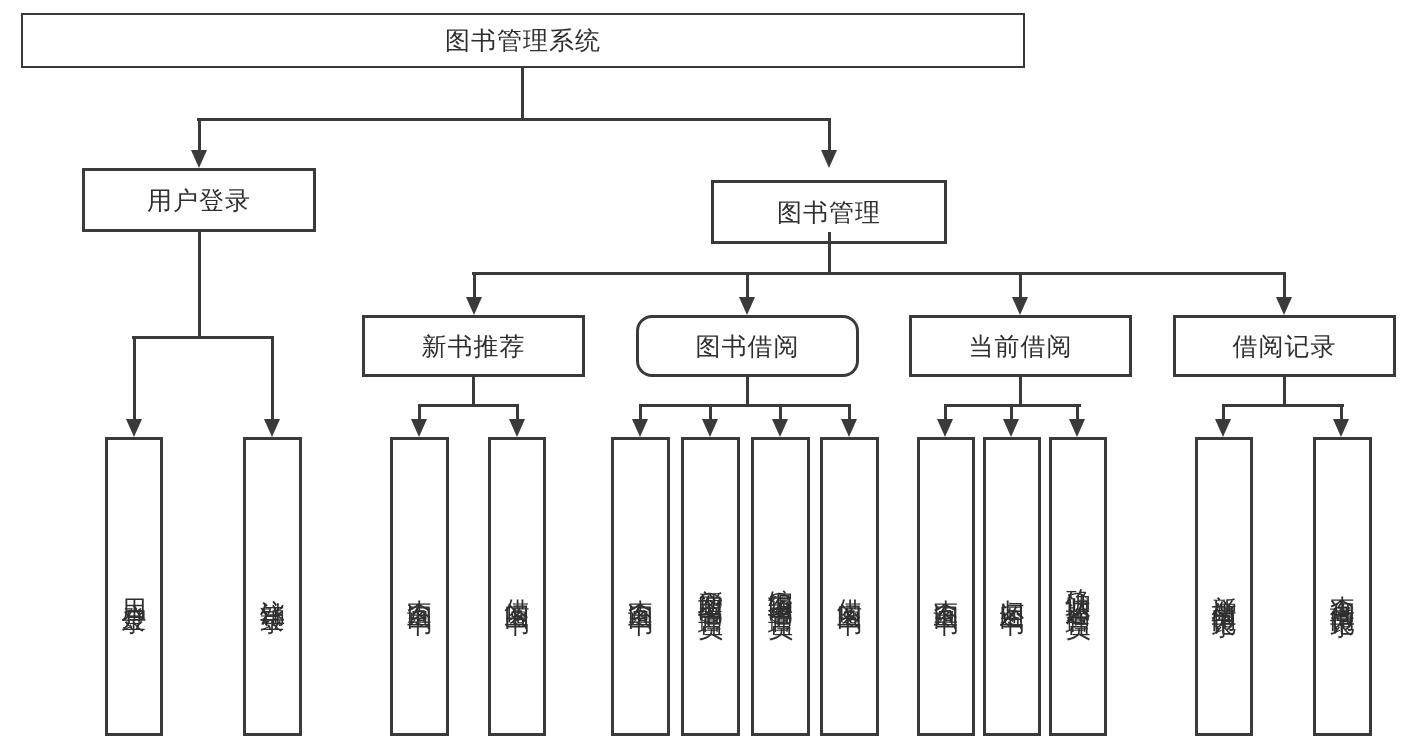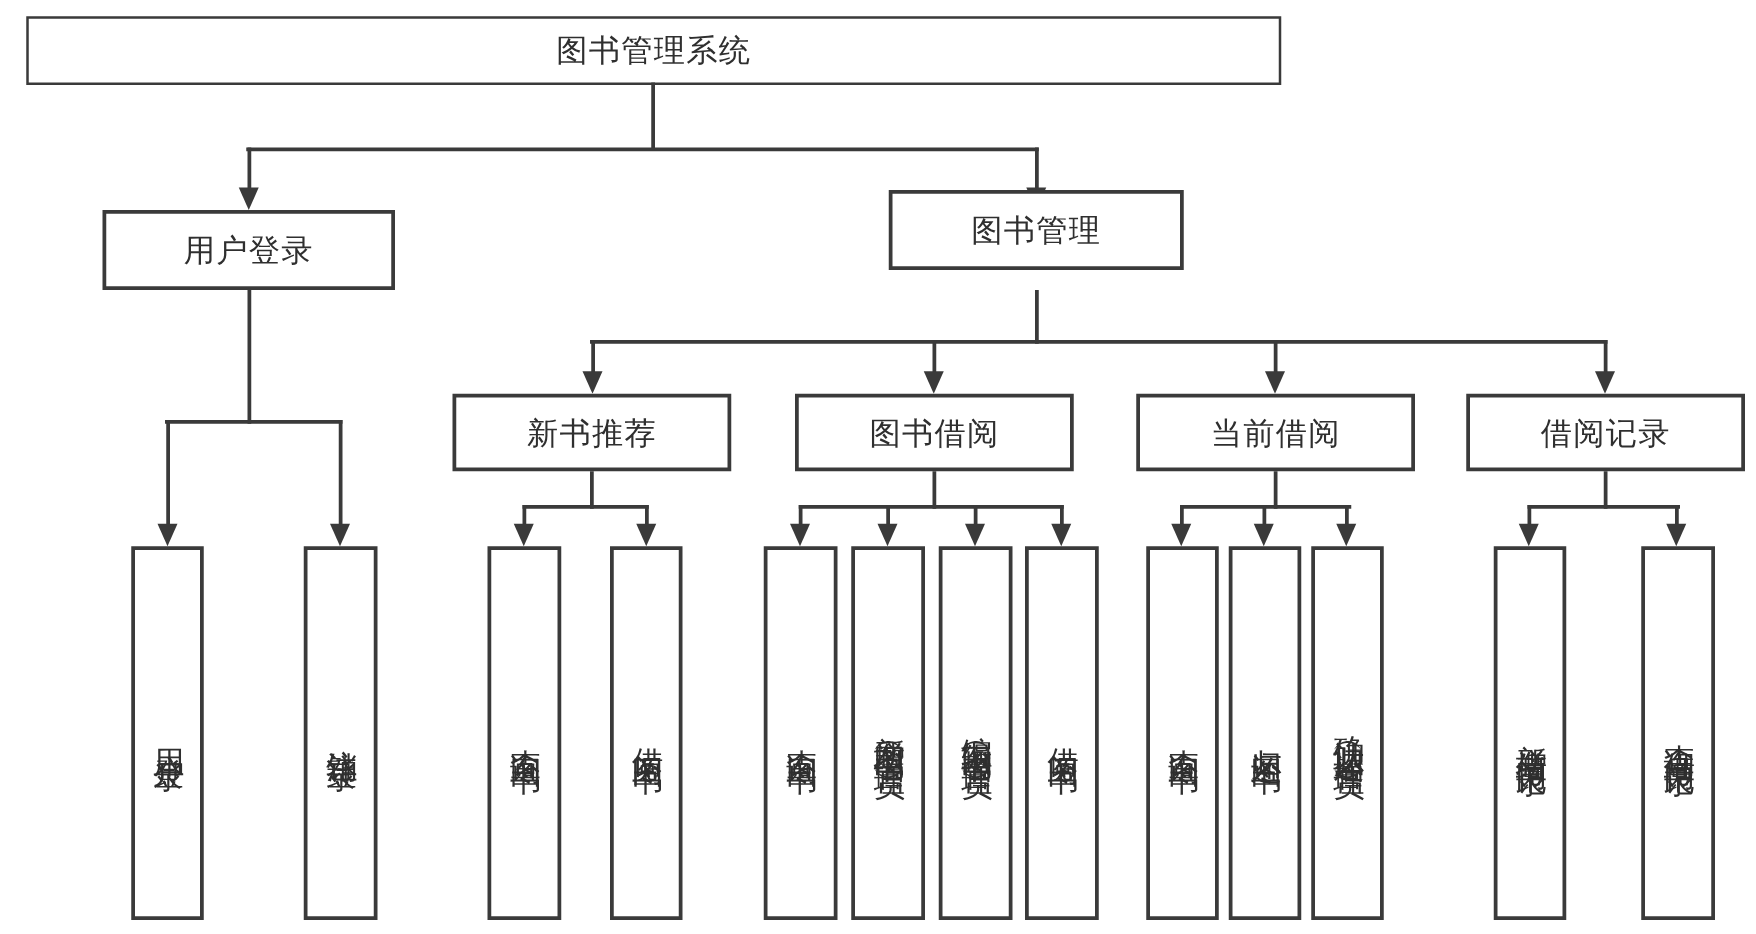--- a/index.html
+++ b/index.html
@@ -45,42 +45,42 @@
   <div class="hbox root" style="left:21px;top:13px;width:1004px;height:55px;">图书管理系统</div>
 
   <div class="ln" style="left:521px;top:66px;width:3px;height:54px;"></div>
   <div class="ln" style="left:197px;top:118px;width:634px;height:3px;"></div>
   <div class="ln" style="left:198px;top:118px;width:3px;height:34px;"></div>
   <div class="ln" style="left:828px;top:118px;width:3px;height:34px;"></div>
   <div class="ah" style="left:191px;top:150px;"></div>
   <div class="ah" style="left:821px;top:150px;"></div>
 
   <div class="hbox" style="left:82px;top:168px;width:234px;height:64px;">用户登录</div>
-  <div class="hbox" style="left:711px;top:152px;width:236px;height:64px;">图书管理</div>
+  <div class="hbox" style="left:711px;top:180px;width:236px;height:64px;">图书管理</div>
 
   <div class="ln" style="left:198px;top:232px;width:3px;height:107px;"></div>
   <div class="ln" style="left:132px;top:336px;width:142px;height:3px;"></div>
   <div class="ln" style="left:133px;top:336px;width:3px;height:84px;"></div>
   <div class="ln" style="left:271px;top:336px;width:3px;height:84px;"></div>
   <div class="ah" style="left:126px;top:419px;"></div>
   <div class="ah" style="left:264px;top:419px;"></div>
 
   <div class="ln" style="left:828px;top:232px;width:3px;height:43px;"></div>
   <div class="ln" style="left:472px;top:272px;width:814px;height:3px;"></div>
   <div class="ln" style="left:473px;top:272px;width:3px;height:27px;"></div>
   <div class="ln" style="left:746px;top:272px;width:3px;height:27px;"></div>
   <div class="ln" style="left:1019px;top:272px;width:3px;height:27px;"></div>
   <div class="ln" style="left:1283px;top:272px;width:3px;height:27px;"></div>
   <div class="ah" style="left:466px;top:297px;"></div>
   <div class="ah" style="left:739px;top:297px;"></div>
   <div class="ah" style="left:1012px;top:297px;"></div>
   <div class="ah" style="left:1276px;top:297px;"></div>
 
   <div class="hbox" style="left:362px;top:315px;width:223px;height:62px;">新书推荐</div>
-  <div class="hbox" style="left:636px;top:315px;width:223px;height:62px;">图书借阅</div>
+  <div class="hbox" style="left:636px;top:315px;width:223px;height:62px;border-radius:16px;">图书借阅</div>
   <div class="hbox" style="left:1173px;top:315px;width:223px;height:62px;">借阅记录</div>
   <div class="hbox" style="left:909px;top:315px;width:223px;height:62px;">当前借阅</div>
 
   <div class="ln" style="left:472px;top:377px;width:3px;height:30px;"></div>
   <div class="ln" style="left:418px;top:404px;width:101px;height:3px;"></div>
   <div class="ln" style="left:418px;top:404px;width:3px;height:17px;"></div>
   <div class="ln" style="left:516px;top:404px;width:3px;height:17px;"></div>
   <div class="ah" style="left:411px;top:419px;"></div>
   <div class="ah" style="left:509px;top:419px;"></div>
 

